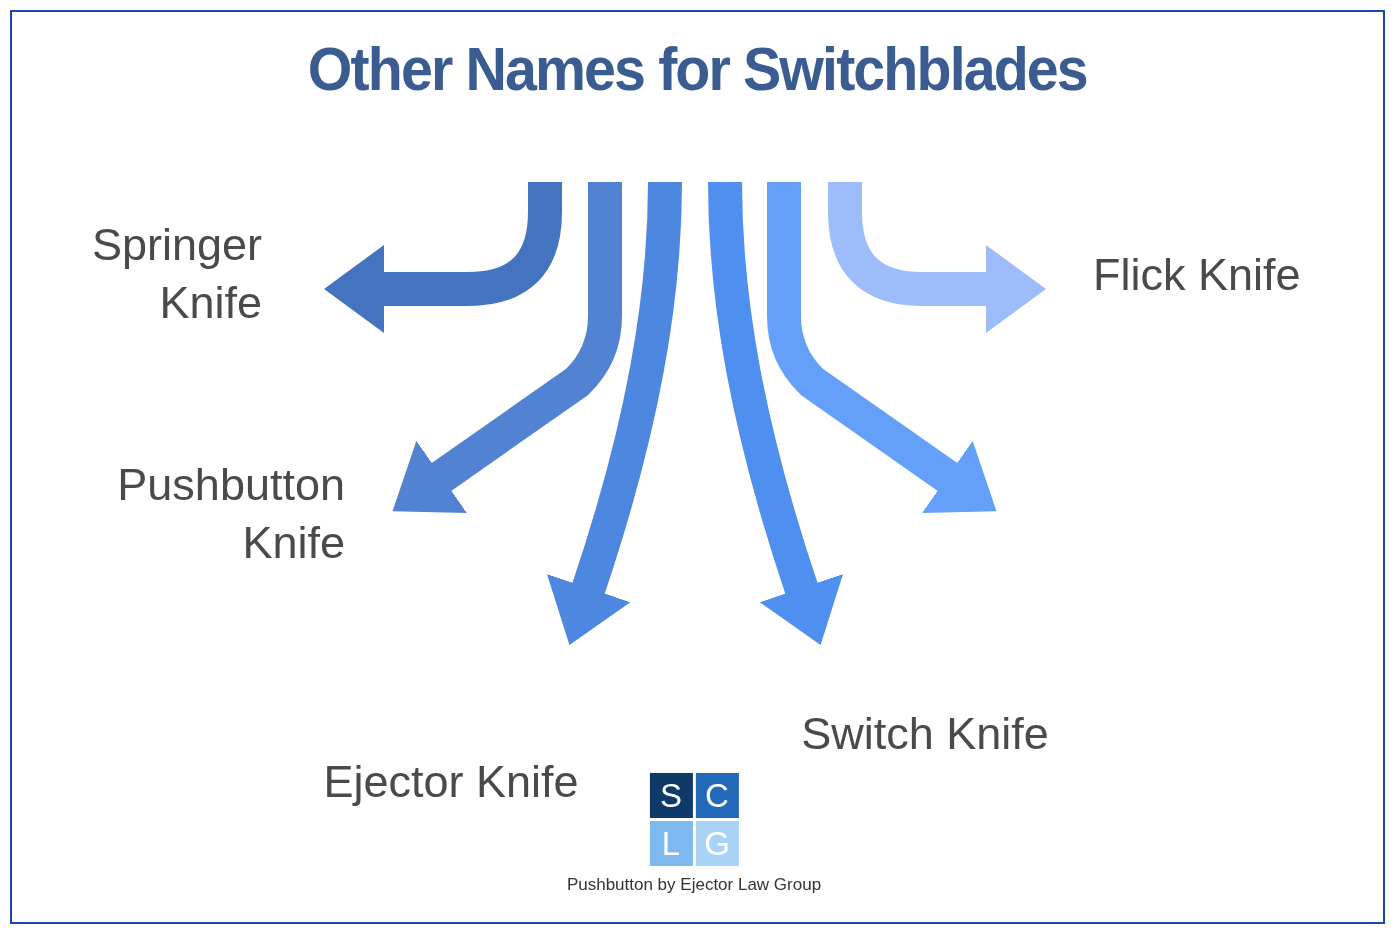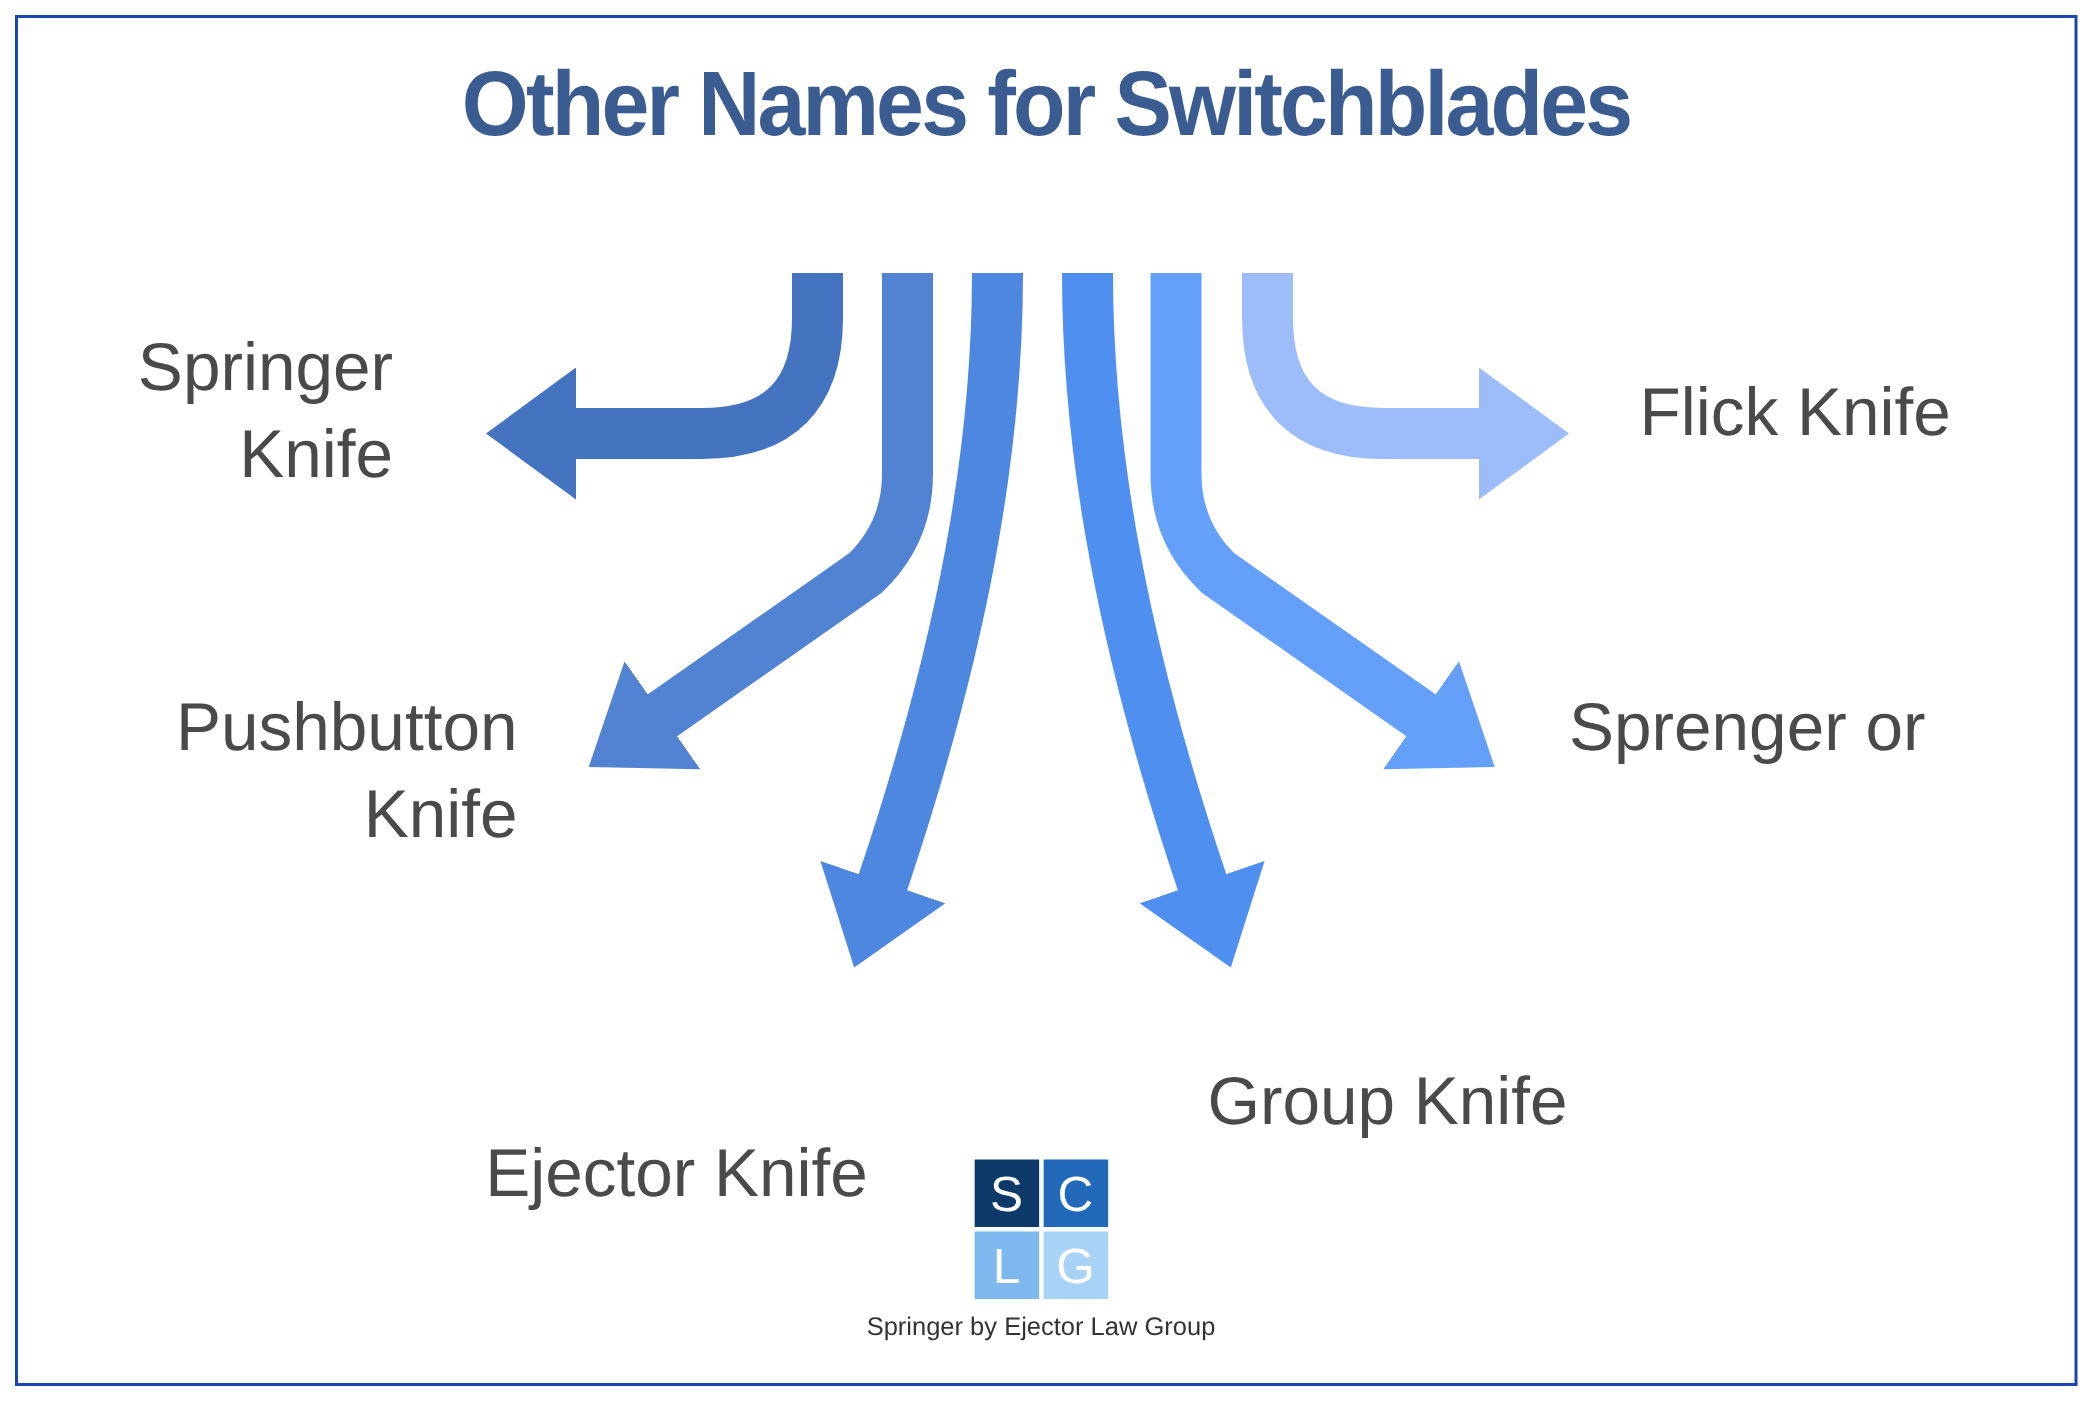--- a/index.html
+++ b/index.html
@@ -99,35 +99,34 @@
 <div class="label align-right lbl-pushbutton">
   <span>Pushbutton</span>
   <span>Knife</span>
 </div>
 
 <div class="label align-center lbl-ejector">
   <span>Ejector Knife</span>
 </div>
 
 <div class="label align-center lbl-switch">
-  <span>Group Knife</span>
+  <span>Switch Knife</span>
 </div>
 
 <div class="label align-left lbl-sprenger">
-  <span>Sprenger or</span>
 </div>
 
 <div class="label align-left lbl-flick">
   <span>Flick Knife</span>
 </div>
 
 <div class="logo-block">
   <div class="logo-grid">
     <div class="logo-tile" style="background: rgb(14, 58, 105);">S</div>
     <div class="logo-tile" style="background: rgb(34, 105, 185);">C</div>
     <div class="logo-tile" style="background: rgb(125, 185, 239);">L</div>
     <div class="logo-tile" style="background: rgb(169, 211, 246);">G</div>
   </div>
   <div class="copyright">
-    <span>Springer by</span>
+    <span>Pushbutton by</span>
     <span>Ejector Law Group</span>
   </div>
 </div>
 
 </body></html>

